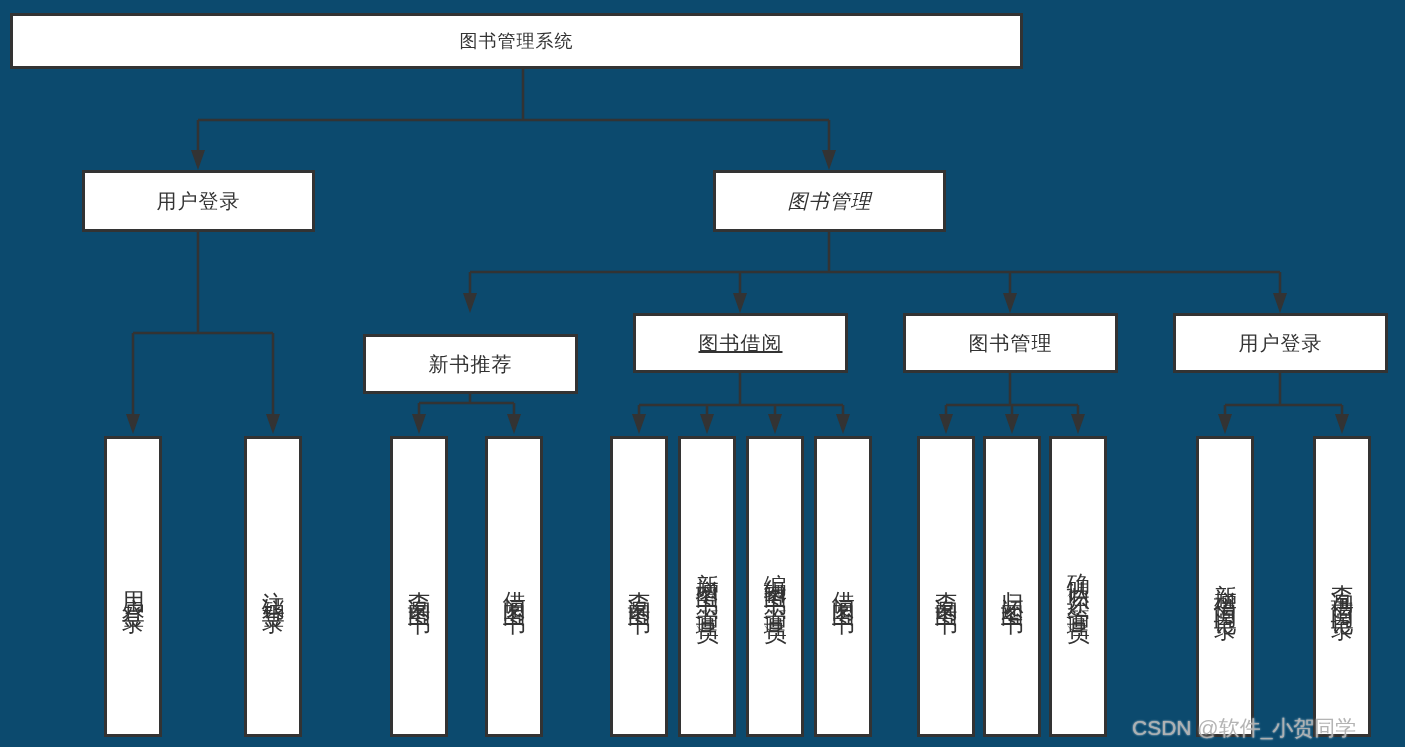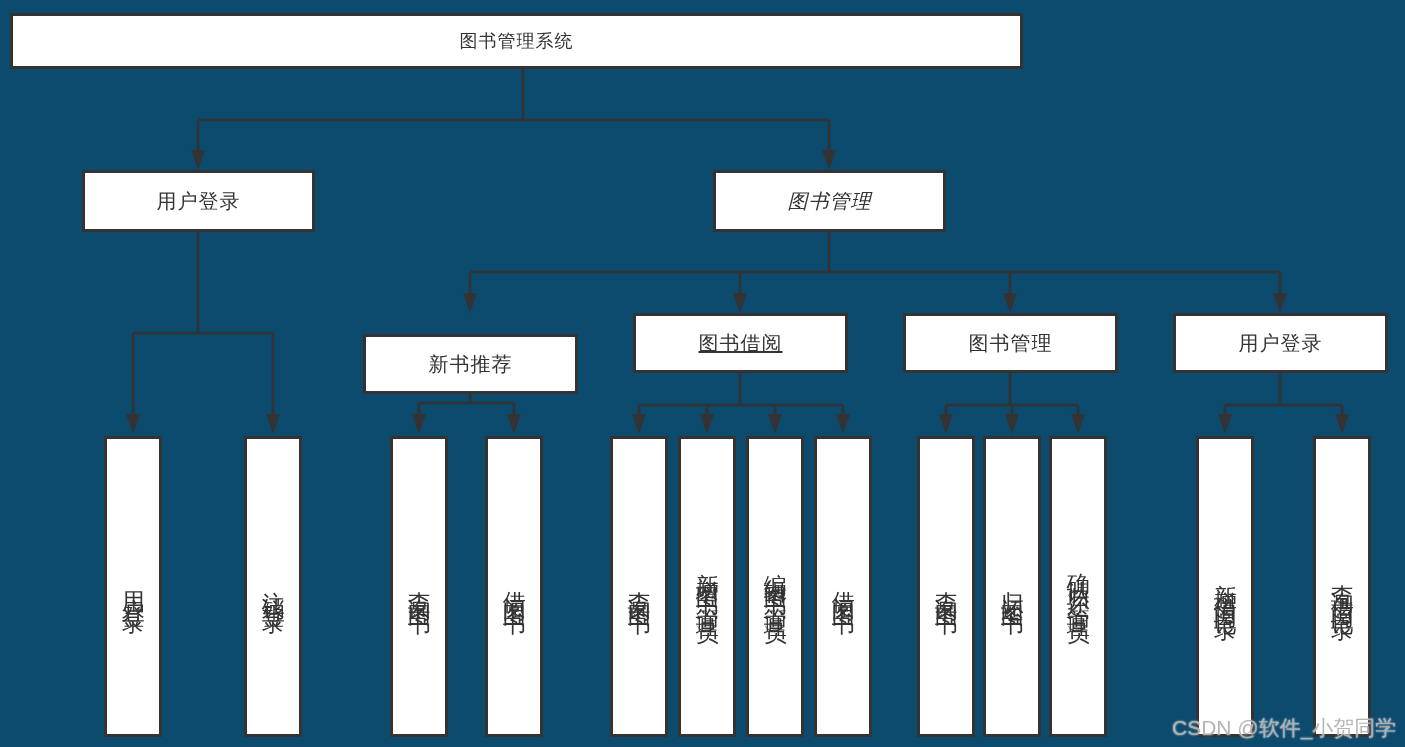--- a/index.html
+++ b/index.html
@@ -65,21 +65,21 @@
   .b-g3b { left: 678px;  }
   .b-g3c { left: 746px;  }
   .b-g3d { left: 814px;  }
   .b-g4a { left: 917px;  }
   .b-g4b { left: 983px;  }
   .b-g4c { left: 1049px; }
   .b-g5a { left: 1196px; }
   .b-g5b { left: 1313px; }
   .watermark {
     position: absolute;
-    left: 1172px;
+    left: 1132px;
     top: 714px;
     z-index: 5;
     font-size: 21px;
     color: rgba(176, 176, 176, 0.95);
     text-shadow: 0 0 2px rgba(255,255,255,0.9);
     white-space: nowrap;
   }
 </style>
 </head>
 <body>

